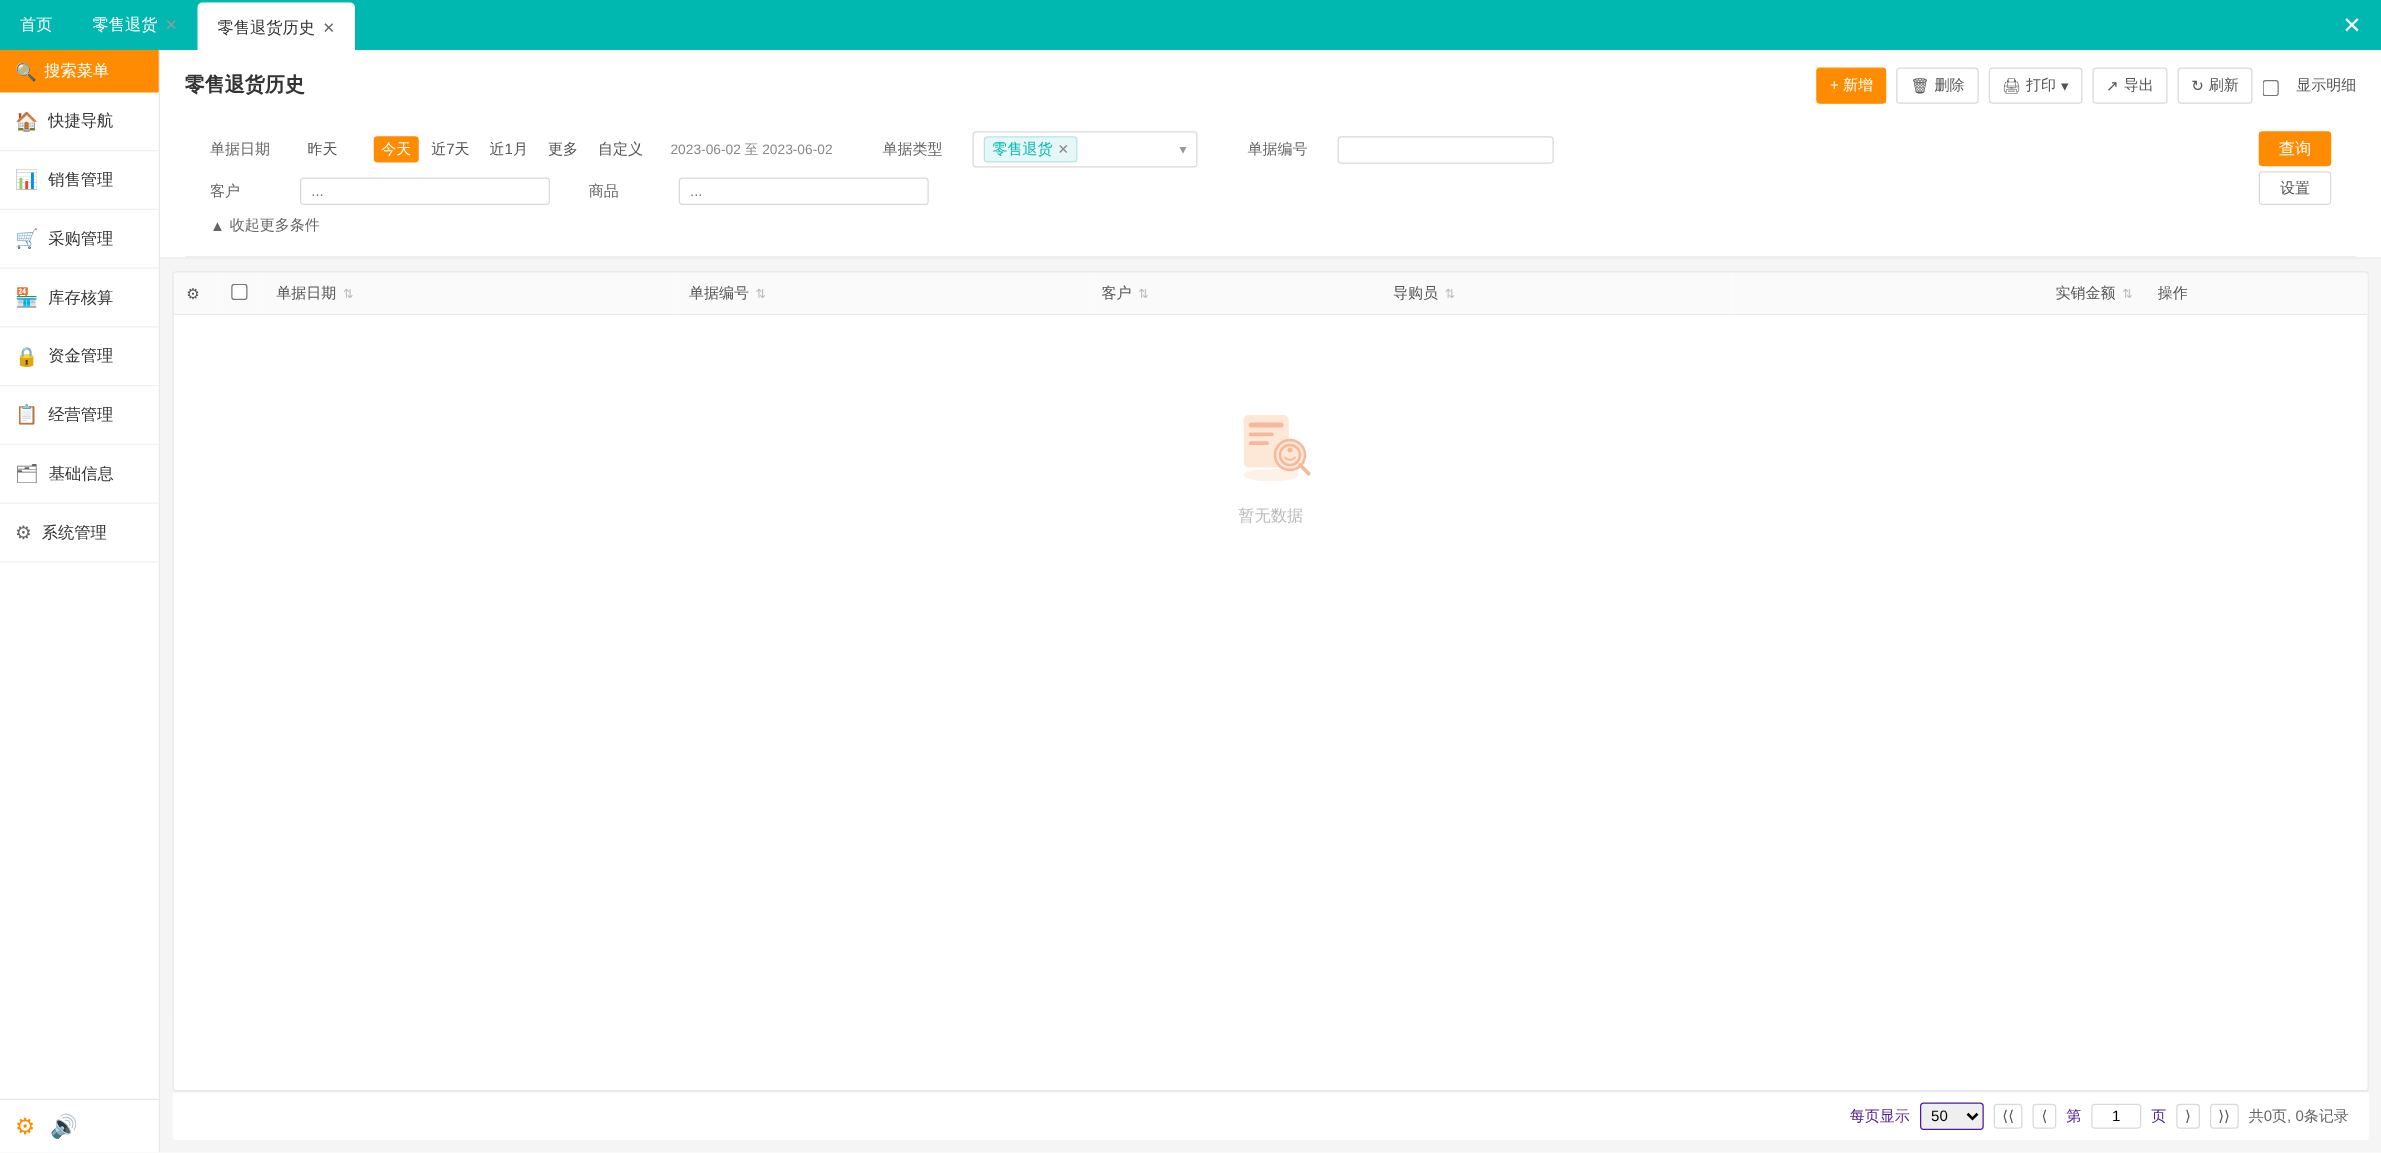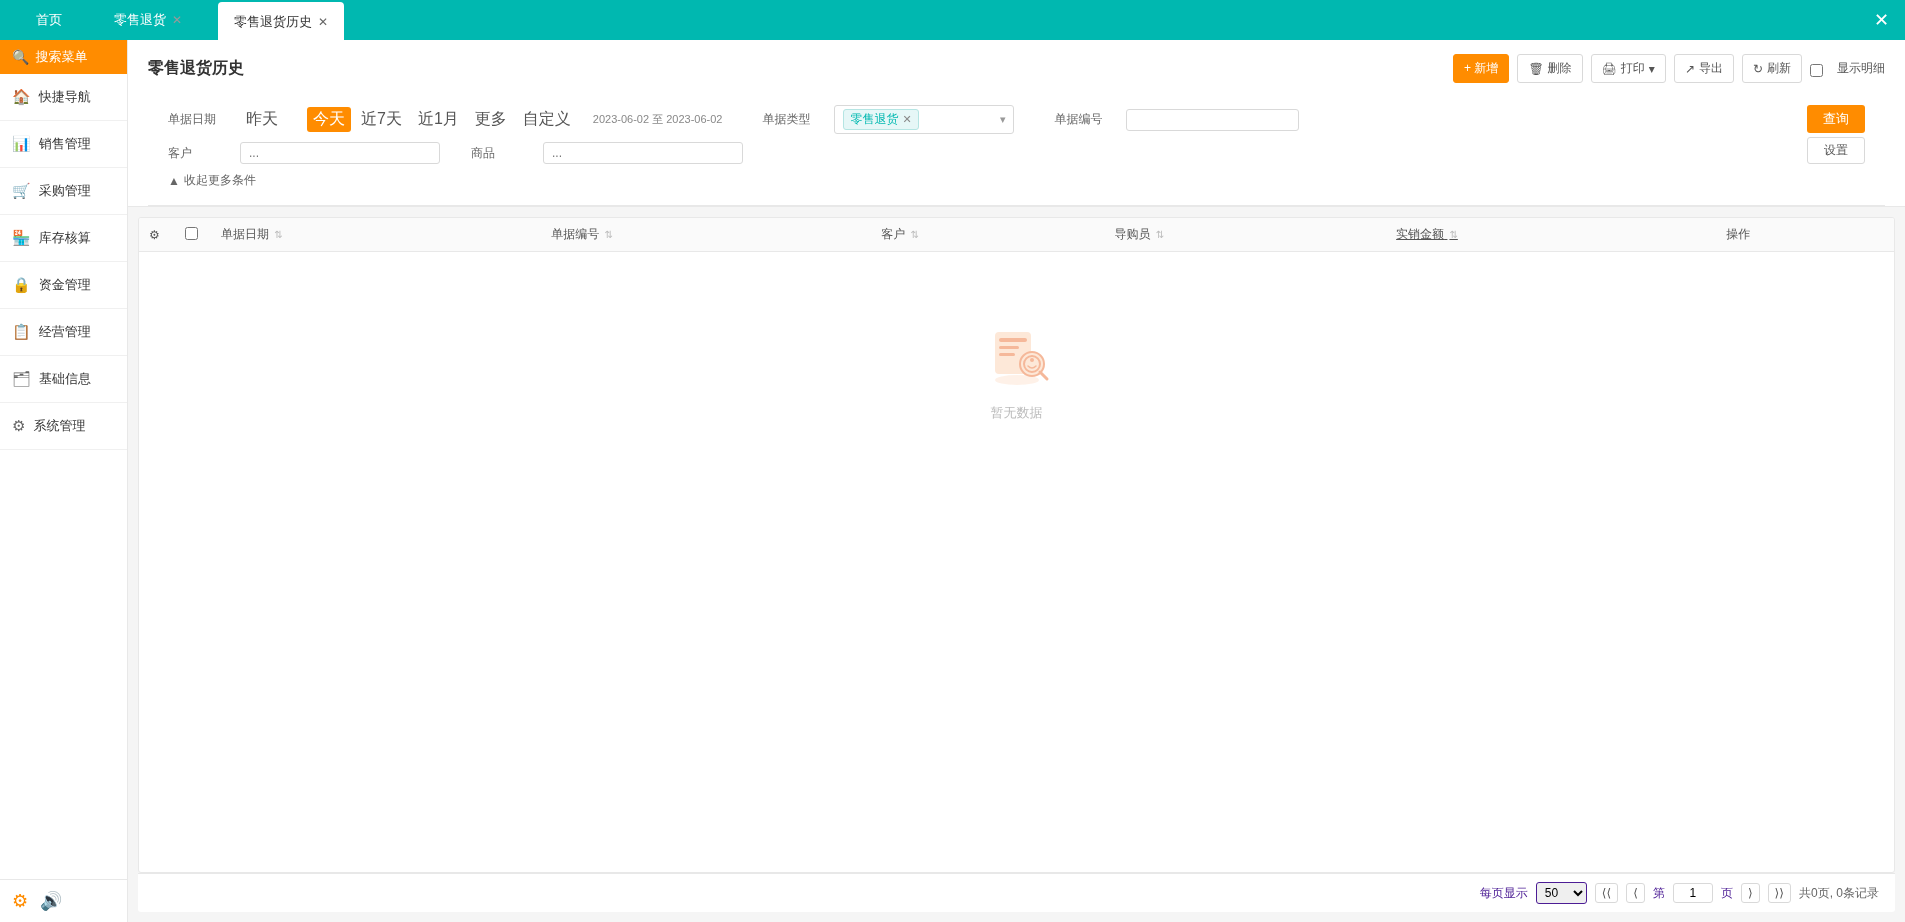--- a/index.html
+++ b/index.html
@@ -1,21 +1,21 @@
 <!DOCTYPE html>
 <html><head>
   <meta charset="utf-8">
   <style>
     * { box-sizing: border-box; margin: 0; padding: 0; }
     body { font-family: "Microsoft YaHei", "PingFang SC", sans-serif; font-size: 13px; background: #f5f5f5; color: #333; display: flex; flex-direction: column; height: 922px; overflow: hidden; }
 
     
     .top-bar { background: #00b8b0; display: flex; align-items: center; height: 40px; padding: 0 0; flex-shrink: 0; }
     .top-bar-tabs { display: flex; align-items: center; flex: 1; height: 100%; }
-    .tab { display: flex; align-items: center; height: 100%; padding: 0 16px; font-size: 13px; color: #fff; cursor: pointer; white-space: nowrap; margin-left: 20px; }
+    .tab { display: flex; align-items: center; height: 100%; padding: 0 16px; font-size: 13px; color: #fff; cursor: pointer; white-space: nowrap; }
     .tab.home { background: transparent; }
     .tab.active { background: #fff; color: #333; border-radius: 4px 4px 0 0; margin-top: 4px; }
     .tab .tab-close { margin-left: 6px; font-size: 12px; color: #999; cursor: pointer; }
     .tab.active .tab-close { color: #666; }
     .top-bar-close { color: #fff; padding: 0 16px; font-size: 18px; cursor: pointer; }
 
     
     .main-layout { display: flex; flex: 1; overflow: hidden; }
 
     
@@ -37,21 +37,21 @@
     .toolbar { display: flex; align-items: center; gap: 8px; }
     .toolbar-btn { display: flex; align-items: center; gap: 4px; padding: 5px 10px; border: 1px solid #d9d9d9; background: #fff; border-radius: 3px; cursor: pointer; font-size: 12px; color: #555; }
     .toolbar-btn.primary { background: #ff8c00; border-color: #ff8c00; color: #fff; }
     .show-detail-cb { display: flex; align-items: flex-end; gap: 14px; font-size: 12px; color: #555; cursor: pointer; }
 
     
     .filter-area { padding: 10px 20px; background: #fff; border-bottom: 1px solid #e8e8e8; }
     .filter-row { display: flex; align-items: center; gap: 16px; margin-bottom: 8px; flex-wrap: wrap; }
     .filter-label { color: #666; font-size: 12px; white-space: nowrap; min-width: 56px; }
     .filter-date-btns { display: flex; align-items: center; gap: 4px; }
-    .date-btn { padding: 2px 6px; border-radius: 3px; font-size: 16px; cursor: pointer; color: #555; }
+    .date-btn { padding: 2px 6px; border-radius: 3px; font-size: 12px; cursor: pointer; color: #555; }
     .date-btn.active { background: #ff8c00; color: #fff; border-radius: 3px; margin-left: 19px; }
     .date-range { font-size: 11px; color: #888; }
     .filter-type-box { display: flex; align-items: center; border: 1px solid #d9d9d9; border-radius: 3px; padding: 3px 8px; min-width: 180px; background: #fff; }
     .filter-type-tag { background: #e6f7f7; color: #00b8b0; border: 1px solid #b5e5e3; border-radius: 3px; padding: 1px 6px; font-size: 12px; display: flex; align-items: center; gap: 4px; }
     .filter-type-tag .tag-close { cursor: pointer; color: #888; font-size: 11px; }
     .filter-type-dropdown { margin-left: auto; color: #999; cursor: pointer; font-size: 11px; }
     .filter-input { border: 1px solid #d9d9d9; border-radius: 3px; padding: 3px 8px; font-size: 12px; min-width: 160px; color: #333; outline: none; }
     .collapse-btn { display: flex; align-items: center; gap: 4px; color: #666; font-size: 12px; cursor: pointer; margin: 4px 0 6px 0; }
 
     
@@ -249,21 +249,21 @@
               <span class="sort-icon">⇅</span>
             </th>
             <th>
               <span>客户</span>
               <span class="sort-icon">⇅</span>
             </th>
             <th>
               <span>导购员</span>
               <span class="sort-icon">⇅</span>
             </th>
-            <th style="text-align:left;text-decoration:underline;">
+            <th style="text-align:right;">
               <span>实销金额</span>
               <span class="sort-icon">⇅</span>
             </th>
             <th>
               <span>操作</span>
             </th>
           </tr>
         </thead>
         <tbody>
 

